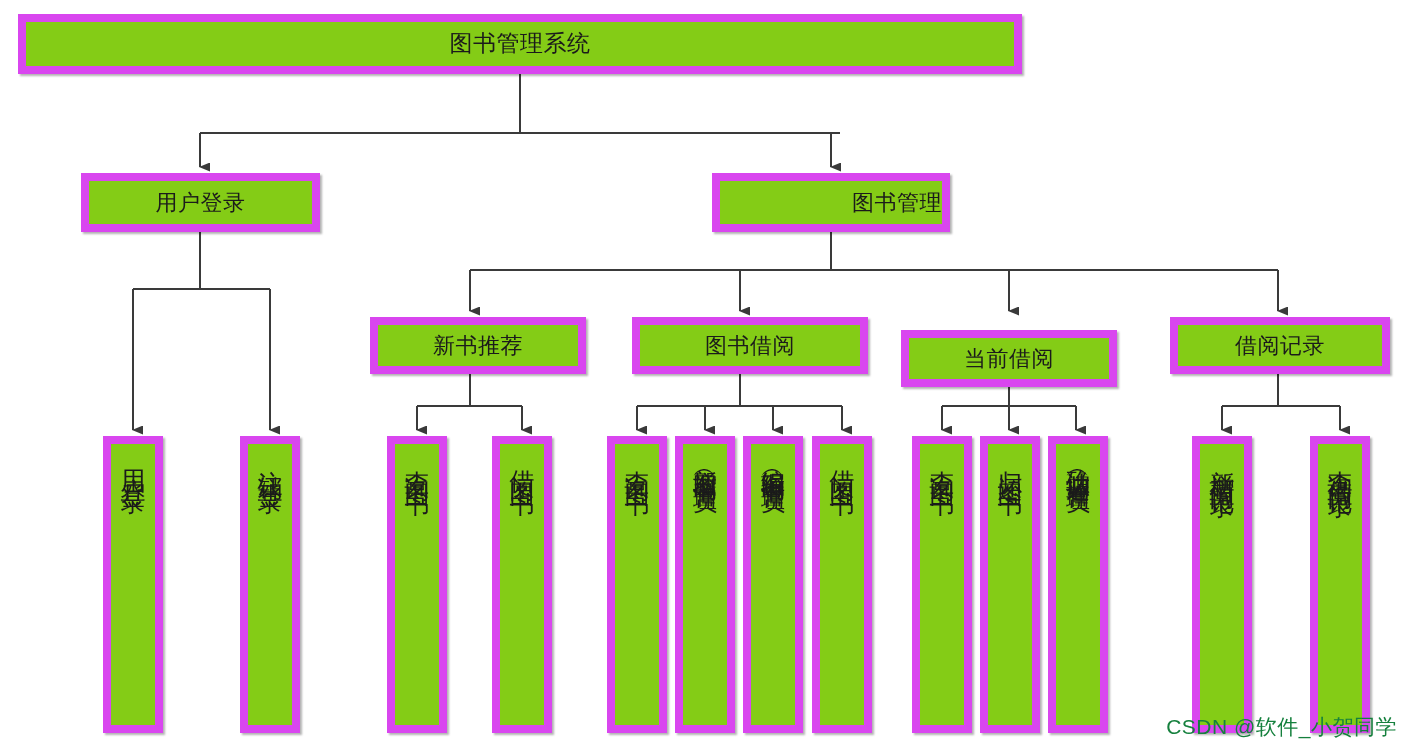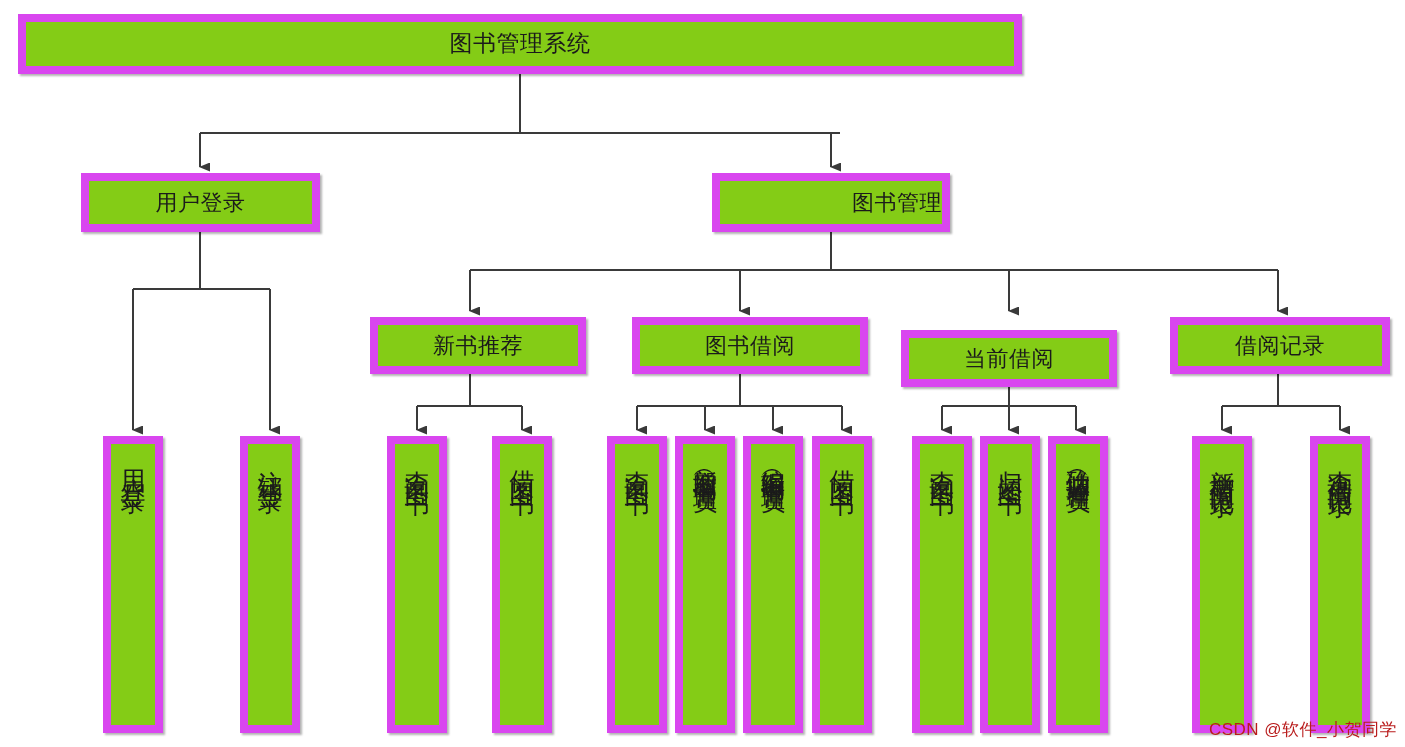--- a/index.html
+++ b/index.html
@@ -69,22 +69,22 @@
     letter-spacing: 3px;
     font-size: 24px;
   }
   .node.leaf.mid .node-label {
     letter-spacing: 5px;
   }
   .watermark {
     position: absolute;
     right: 8px;
     bottom: 6px;
-    font-size: 17px;
-    color: #b91c1c;
+    font-size: 21px;
+    color: #15803d;
     letter-spacing: 0.5px;
     z-index: 3;
     white-space: nowrap;
     user-select: none;
   }
 </style>
 </head>
 <body>
 
 <div id="diagram-canvas">

